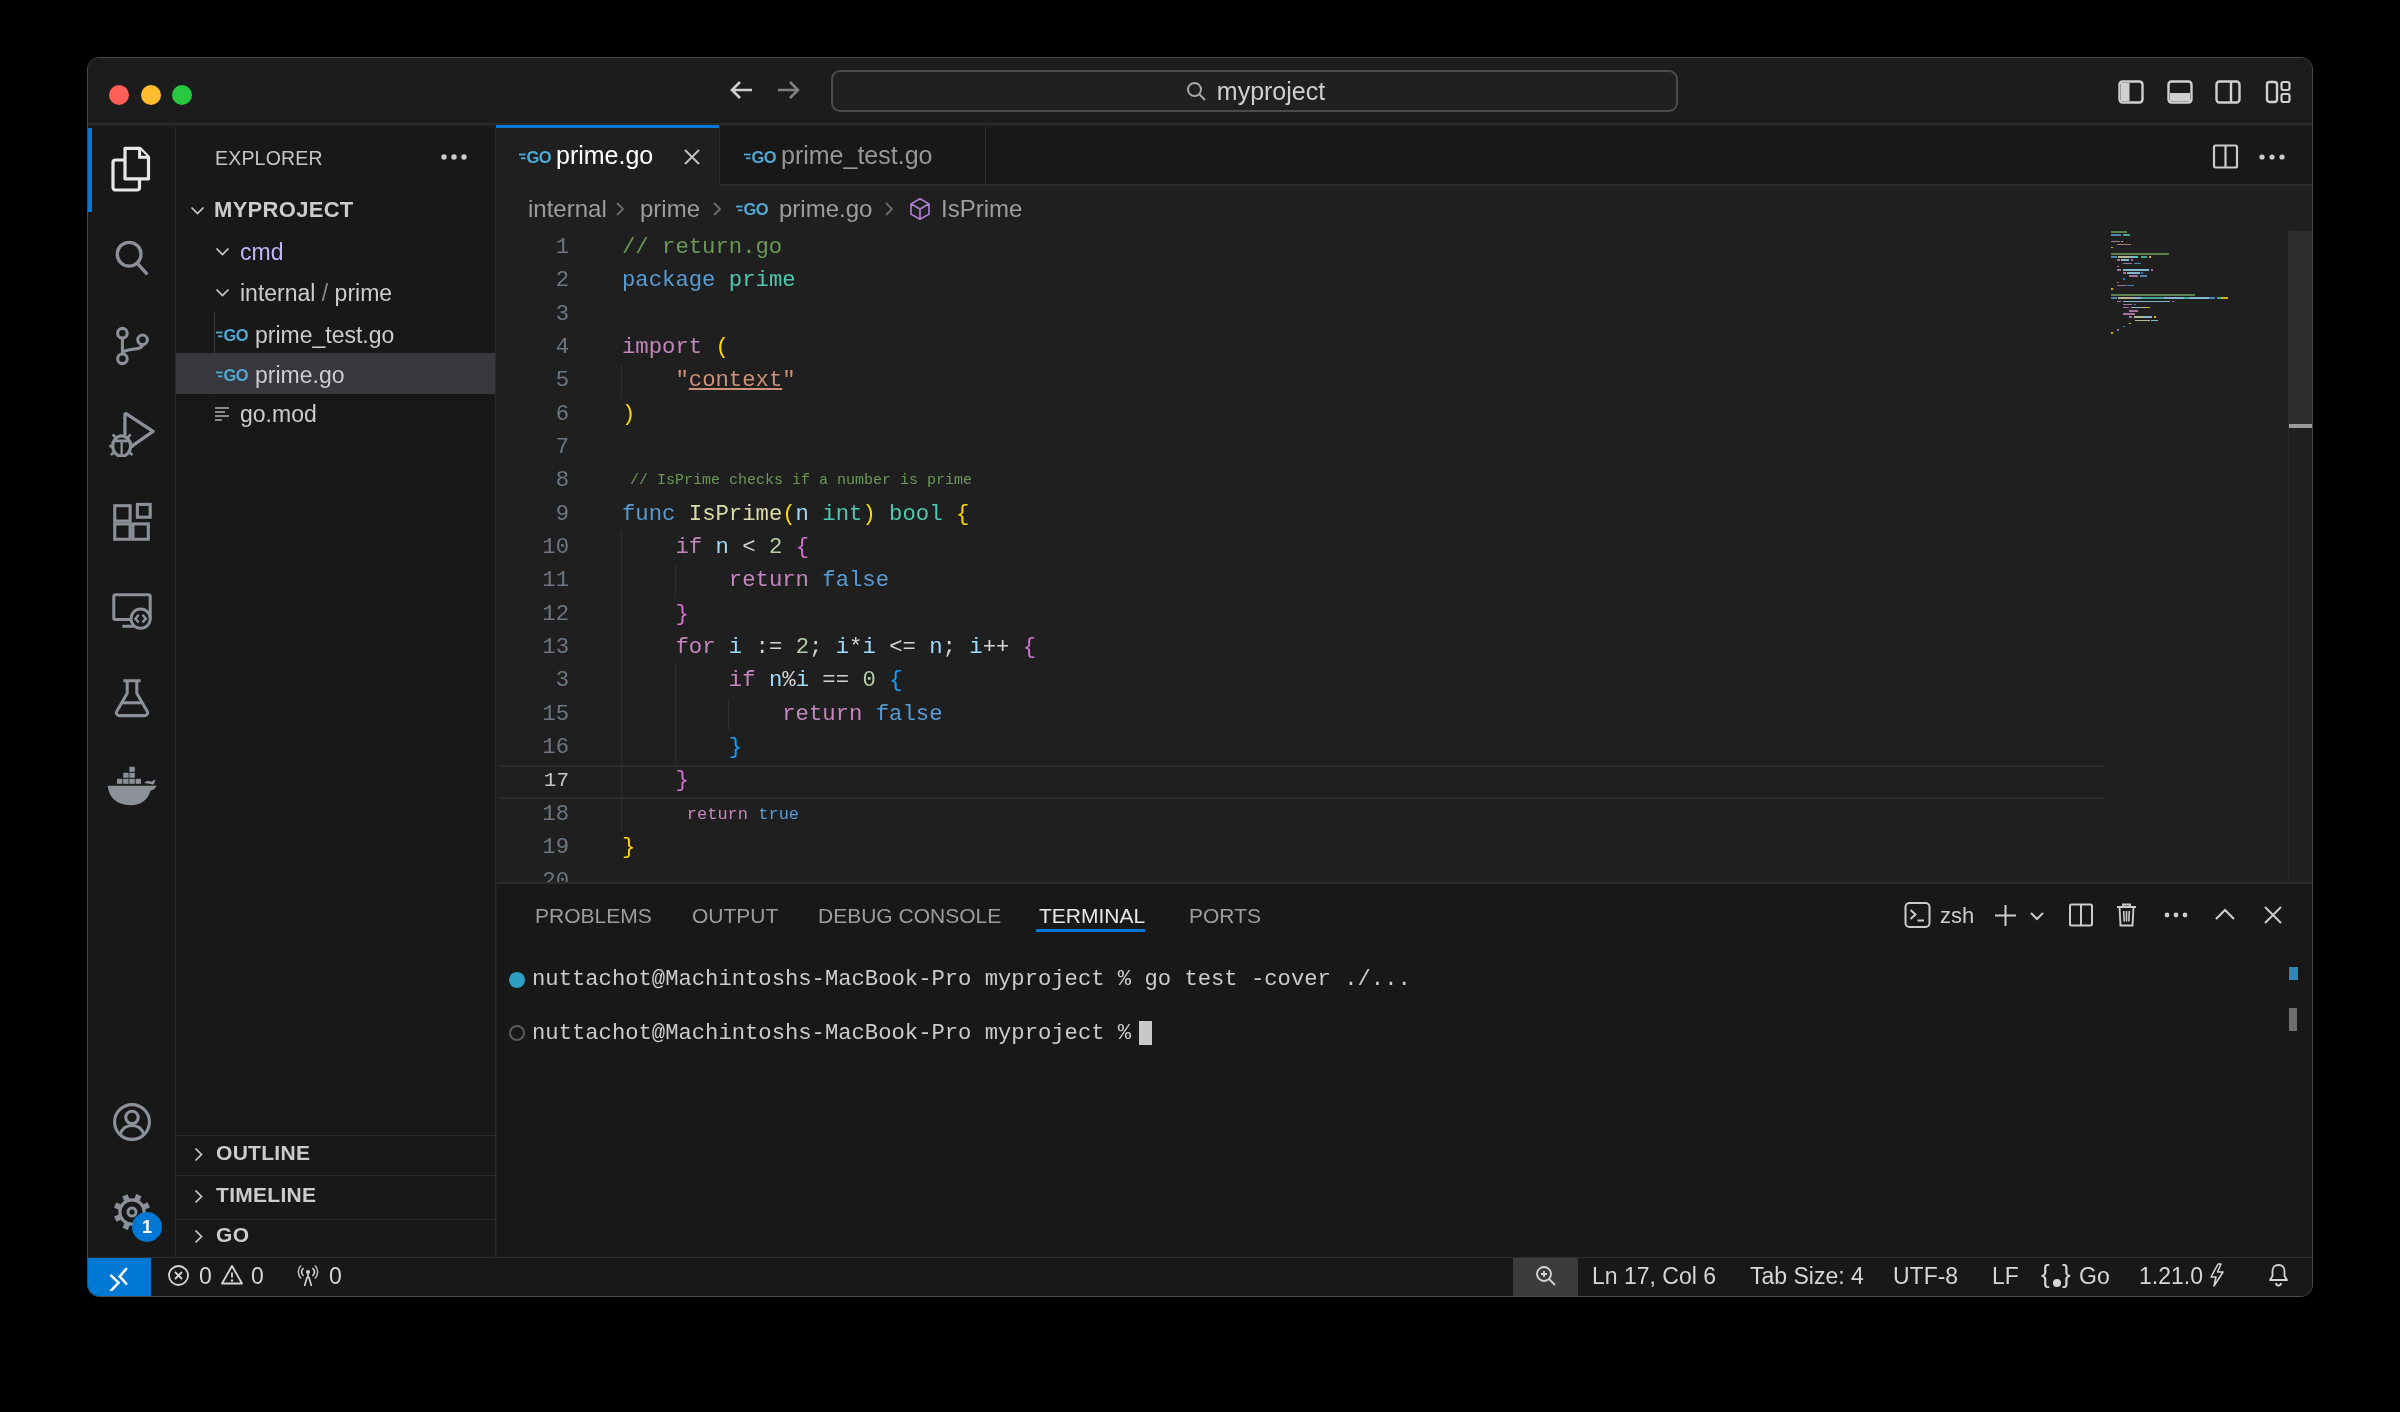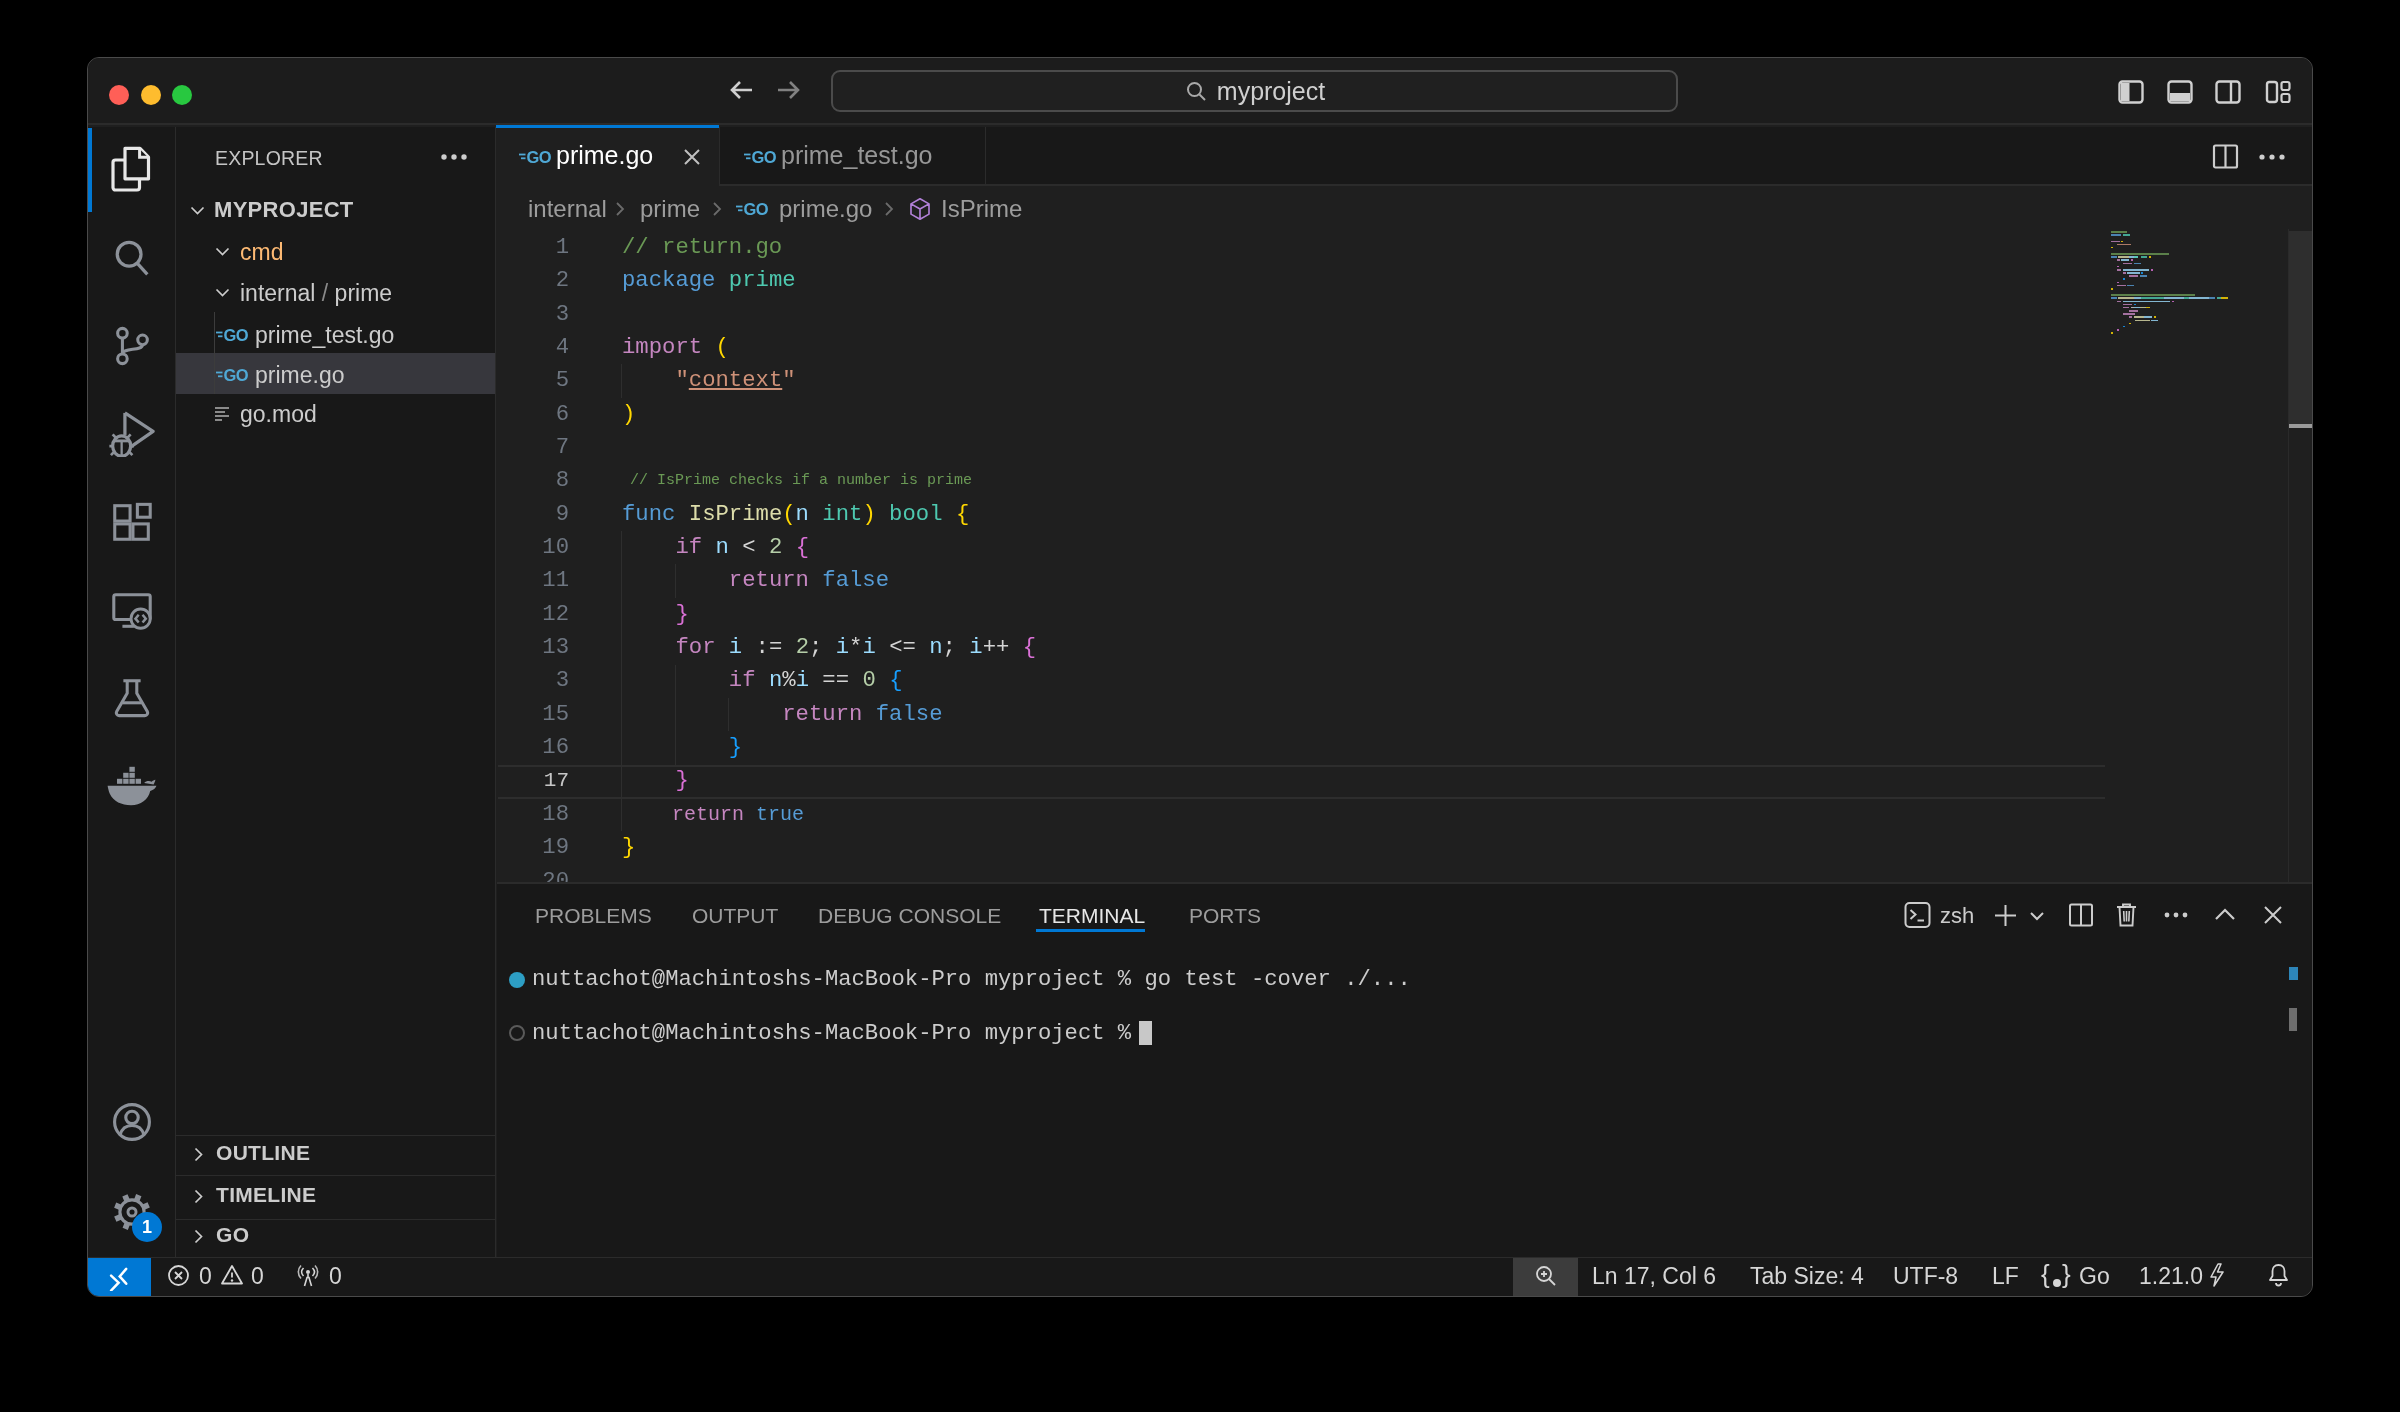--- a/index.html
+++ b/index.html
@@ -123,21 +123,21 @@
     </svg>
 <div class="a" style="left:88px;top:294.5px;width:319px;height:41px;background:#37373d;"></div>
 <div class="a" style="left:126px;top:254px;width:1px;height:82px;background:#3c3c3c;"></div>
 <svg class="a" style="left:100px;top:143px" width="19" height="19" viewBox="0 0 19 19">
 <path d="M3.5 6.5 L9.5 12.5 L15.5 6.5" stroke="#cccccc" stroke-width="1.7" fill="none"></path>
     </svg>
 <div class="a" style="left:126px;top:139px;font-size:22px;font-weight:bold;color:#cccccc;letter-spacing:0.3px;">MYPROJECT</div>
 <svg class="a" style="left:125px;top:184px" width="19" height="19" viewBox="0 0 19 19">
 <path d="M3.5 6.5 L9.5 12.5 L15.5 6.5" stroke="#cccccc" stroke-width="1.7" fill="none"></path>
     </svg>
-<div class="a" style="left:152px;top:181px;font-size:23px;color:#fdba74;">cmd</div>
+<div class="a" style="left:152px;top:181px;font-size:23px;color:#c4b5fd;">cmd</div>
 <svg class="a" style="left:125px;top:225px" width="19" height="19" viewBox="0 0 19 19">
 <path d="M3.5 6.5 L9.5 12.5 L15.5 6.5" stroke="#cccccc" stroke-width="1.7" fill="none"></path>
     </svg>
 <div class="a" style="left:152px;top:222px;font-size:23px;color:#cccccc;">internal<span style="color:#8a8a8a"> / </span>prime</div>
 <svg class="a" style="left:127px;top:265px" width="34" height="22" viewBox="0 0 34 22">
 <rect x="1" y="8.6" width="6.5" height="1.8" fill="#4FA8D5"></rect>
 <rect x="3" y="12.4" width="4.5" height="1.8" fill="#4FA8D5"></rect>
 <text x="8.5" y="17.5" font-family="&quot;Liberation Sans&quot;, sans-serif" font-weight="bold" font-size="16.5" letter-spacing="-0.5" fill="#4FA8D5">GO</text>
     </svg>
 <div class="a" style="left:167px;top:264px;font-size:23px;color:#cccccc;">prime_test.go</div>
@@ -252,21 +252,21 @@
 <div class="a mono" style="left:534px;top:406.4px;height:33.34px;line-height:33.34px;font-size:15px;white-space:pre;margin-left:8px;"><span style="color:#6A9955">// IsPrime checks if a number is prime</span></div>
 <div class="a mono" style="left:534px;top:439.7px;height:33.34px;line-height:33.34px;font-size:22.25px;white-space:pre;"><span style="color:#569CD6">func</span> <span style="color:#DCDCAA">IsPrime</span><span style="color:#FFD700">(</span><span style="color:#9CDCFE">n</span> <span style="color:#4EC9B0">int</span><span style="color:#FFD700">)</span> <span style="color:#4EC9B0">bool</span> <span style="color:#FFD700">{</span></div>
 <div class="a mono" style="left:534px;top:473.1px;height:33.34px;line-height:33.34px;font-size:22.25px;white-space:pre;">    <span style="color:#C586C0">if</span> <span style="color:#9CDCFE">n</span> <span style="color:#D4D4D4">&lt;</span> <span style="color:#B5CEA8">2</span> <span style="color:#DA70D6">{</span></div>
 <div class="a mono" style="left:534px;top:506.4px;height:33.34px;line-height:33.34px;font-size:22.25px;white-space:pre;">        <span style="color:#C586C0">return</span> <span style="color:#569CD6">false</span></div>
 <div class="a mono" style="left:534px;top:539.7px;height:33.34px;line-height:33.34px;font-size:22.25px;white-space:pre;">    <span style="color:#DA70D6">}</span></div>
 <div class="a mono" style="left:534px;top:573.1px;height:33.34px;line-height:33.34px;font-size:22.25px;white-space:pre;">    <span style="color:#C586C0">for</span> <span style="color:#9CDCFE">i</span> <span style="color:#D4D4D4">:=</span> <span style="color:#B5CEA8">2</span><span style="color:#D4D4D4">;</span> <span style="color:#9CDCFE">i</span><span style="color:#D4D4D4">*</span><span style="color:#9CDCFE">i</span> <span style="color:#D4D4D4">&lt;=</span> <span style="color:#9CDCFE">n</span><span style="color:#D4D4D4">;</span> <span style="color:#9CDCFE">i</span><span style="color:#D4D4D4">++</span> <span style="color:#DA70D6">{</span></div>
 <div class="a mono" style="left:534px;top:606.4px;height:33.34px;line-height:33.34px;font-size:22.25px;white-space:pre;">        <span style="color:#C586C0">if</span> <span style="color:#9CDCFE">n</span><span style="color:#D4D4D4">%</span><span style="color:#9CDCFE">i</span> <span style="color:#D4D4D4">==</span> <span style="color:#B5CEA8">0</span> <span style="color:#179FFF">{</span></div>
 <div class="a mono" style="left:534px;top:639.8px;height:33.34px;line-height:33.34px;font-size:22.25px;white-space:pre;">            <span style="color:#C586C0">return</span> <span style="color:#569CD6">false</span></div>
 <div class="a mono" style="left:534px;top:673.1px;height:33.34px;line-height:33.34px;font-size:22.25px;white-space:pre;">        <span style="color:#179FFF">}</span></div>
 <div class="a mono" style="left:534px;top:706.4px;height:33.34px;line-height:33.34px;font-size:22.25px;white-space:pre;">    <span style="color:#DA70D6">}</span></div>
-<div class="a mono" style="left:536px;top:739.8px;height:33.34px;line-height:33.34px;font-size:20px;white-space:pre;">    <span style="color:#C586C0">return</span> <span style="color:#569CD6">true</span></div>
+<div class="a mono" style="left:558px;top:739.8px;height:33.34px;line-height:33.34px;font-size:17px;white-space:pre;">    <span style="color:#C586C0">return</span> <span style="color:#569CD6">true</span></div>
 <div class="a mono" style="left:534px;top:773.1px;height:33.34px;line-height:33.34px;font-size:22.25px;white-space:pre;"><span style="color:#FFD700">}</span></div>
 <div class="a" style="left:2022.5px;top:173.0px;width:16.9px;height:1.7px;background:#6A9955;opacity:0.8;"></div>
     <div class="a" style="left:2022.5px;top:176.2px;width:10.8px;height:1.7px;background:#569CD6;opacity:0.8;"></div>
     <div class="a" style="left:2034.8px;top:176.2px;width:7.7px;height:1.7px;background:#4EC9B0;opacity:0.8;"></div>
     <div class="a" style="left:2022.5px;top:182.5px;width:9.2px;height:1.7px;background:#C586C0;opacity:0.8;"></div>
     <div class="a" style="left:2033.3px;top:182.5px;width:2.0px;height:1.7px;background:#FFD700;opacity:0.8;"></div>
     <div class="a" style="left:2028.7px;top:185.6px;width:13.9px;height:1.7px;background:#CE9178;opacity:0.8;"></div>
     <div class="a" style="left:2022.5px;top:188.8px;width:2.0px;height:1.7px;background:#FFD700;opacity:0.8;"></div>
     <div class="a" style="left:2022.5px;top:195.1px;width:58.5px;height:1.7px;background:#6A9955;opacity:0.8;"></div>
     <div class="a" style="left:2022.5px;top:198.3px;width:6.2px;height:1.7px;background:#569CD6;opacity:0.8;"></div>

